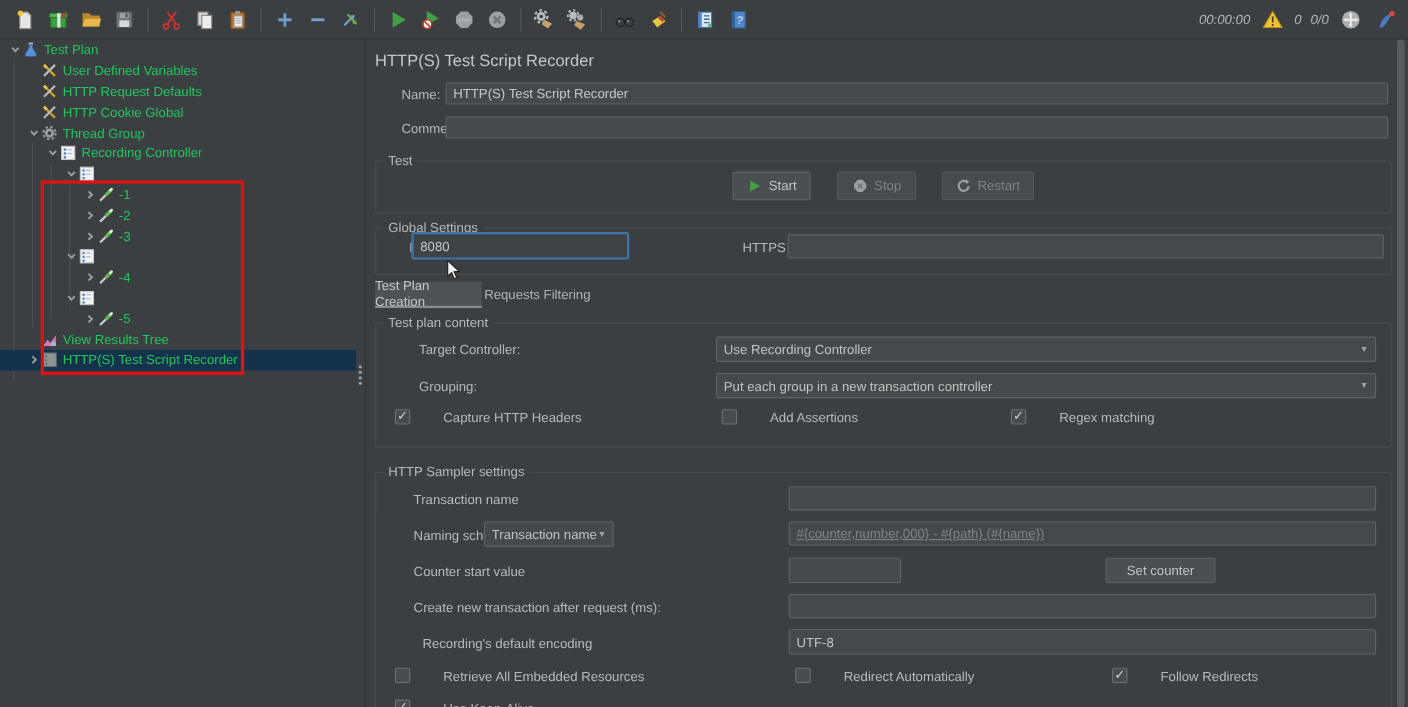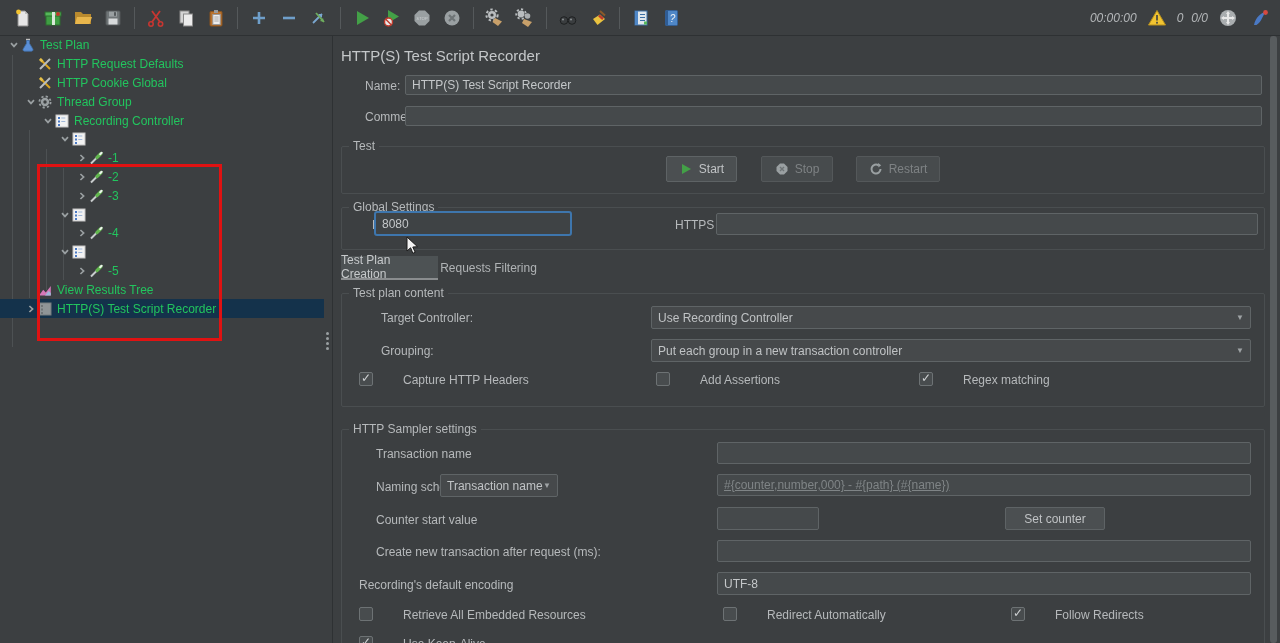--- a/index.html
+++ b/index.html
@@ -385,20 +385,29 @@
         </span>
       <span class="tlabel">Test Plan</span>
     </div>
     <div class="trow" style="padding-left:23px">
       <span class="exp"></span>
       <span class="ticon">
           <svg>
             <use href="#t-tools"></use>
           </svg>
         </span>
+      <span class="tlabel">User Defined Variables</span>
+    </div>
+    <div class="trow" style="padding-left:23px">
+      <span class="exp"></span>
+      <span class="ticon">
+          <svg>
+            <use href="#t-tools"></use>
+          </svg>
+        </span>
       <span class="tlabel">HTTP Request Defaults</span>
     </div>
     <div class="trow" style="padding-left:23px">
       <span class="exp"></span>
       <span class="ticon">
           <svg>
             <use href="#t-tools"></use>
           </svg>
         </span>
       <span class="tlabel">HTTP Cookie Global</span>
@@ -654,21 +663,21 @@
 
   <div class="lbl" style="left:352px;top:513px">Counter start value</div>
   <input class="field" style="left: 717px; top: 507px; width: 102px; height: 23px;" value="">
   <button class="btn" style="left:1005px;top:507px;width:100px;height:23px">
     <span>Set counter</span>
   </button>
 
   <div class="lbl" style="left:352px;top:545px">Create new transaction after request (ms):</div>
   <input class="field" style="left: 717px; top: 540px; width: 534px; height: 22px;" value="">
 
-  <div class="lbl" style="left:335px;top:578px">Recording's default encoding</div>
+  <div class="lbl" style="left:360px;top:578px">Recording's default encoding</div>
   <input class="field" style="left: 717px; top: 572px; width: 534px; height: 23px;" value="UTF-8">
 
   <span class="cb" style="left:359px;top:607px"></span>
   <div class="lbl" style="left:379px;top:608px">Retrieve All Embedded Resources</div>
   <span class="cb" style="left:723px;top:607px"></span>
   <div class="lbl" style="left:743px;top:608px">Redirect Automatically</div>
   <span class="cb checked" style="left:1011px;top:607px">
       <span class="mark">✓</span>
     </span>
   <div class="lbl" style="left:1031px;top:608px">Follow Redirects</div>

